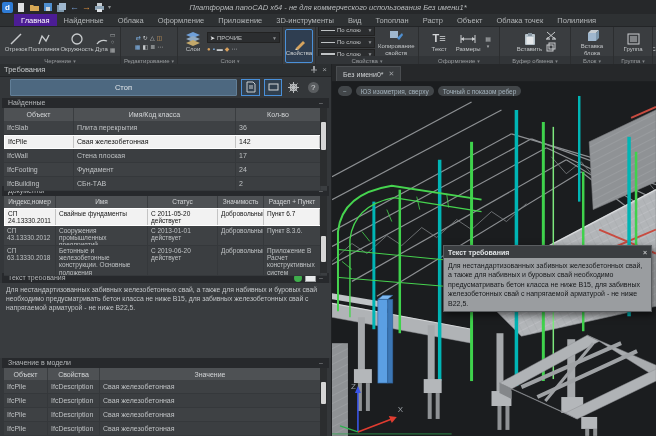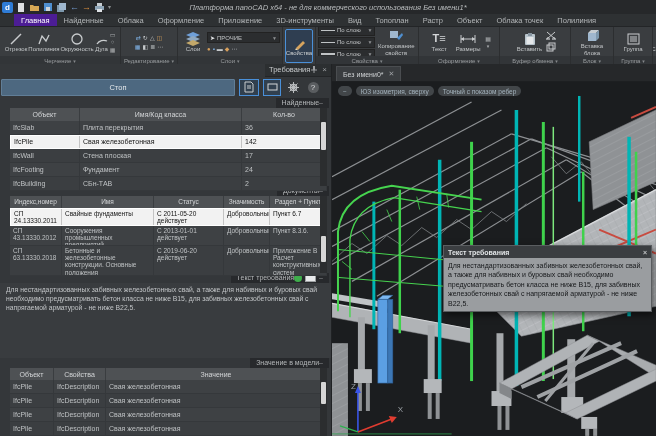--- a/index.html
+++ b/index.html
@@ -28,21 +28,21 @@
   .minicol{display:flex;flex-direction:column;gap:1px;font-size:6px;color:#a9acae;align-items:center;justify-content:center;}
   .minirow{display:flex;gap:2px;align-items:center;font-size:6px;}
   .drop{background:#2b2d2f;border:1px solid #222;height:9px;display:flex;align-items:center;font-size:6px;color:#c0c3c5;padding:0 2px;gap:2px;}
   .drop .dn{margin-left:auto;font-size:5px;color:#8e9193;}
   .lineprev{width:14px;height:1px;background:#c0c3c5;}
   .cursor-gly{color:#e8eaec;font-size:6px;}
   .props-toggle{border:1px solid #4a90d9;background:#2f3e51;border-radius:2px;margin:2px;flex:1;display:flex;flex-direction:column;align-items:center;justify-content:center;font-size:6px;color:#cdd0d2;}
   
   .content{position:absolute;top:64px;left:0;right:0;bottom:0;display:flex;}
   
-  .panel{width:331px;background:#34373a;border-right:1px solid #202224;display:flex;flex-direction:column;overflow:hidden;align-items:flex-end;}
+  .panel{width:331px;background:#34373a;border-right:1px solid #202224;display:flex;flex-direction:column;overflow:hidden;}
   .panel-title{height:13px;background:#2c2f31;display:flex;align-items:center;padding:0 4px;font-size:7.5px;color:#c7cacc;border-bottom:1px solid #232527;}
   .panel-title .sp{flex:1}
   .ptool{height:23px;display:flex;align-items:center;padding:0 10px;gap:4px;}
   .stop-btn{width:232px;height:15px;background:#4d6880;border:1px solid #617e97;border-radius:1px;
             display:flex;align-items:center;justify-content:center;font-size:7.5px;color:#e3e7ea;}
   .tbtn{height:15px;display:flex;align-items:center;justify-content:center;border:1px solid transparent;}
   .tbtn.on{border-color:#4a90d9;background:#31404f;}
   .tbtn .q{width:11px;height:11px;border-radius:50%;background:#5a5d60;color:#d8dadc;font-size:8px;display:flex;align-items:center;justify-content:center;}
   .sechdr{height:11px;background:#27292c;display:flex;align-items:center;padding:0 6px;margin:0 2px;font-size:7px;color:#b4b7b9;}
   .sechdr .sp{flex:1}

